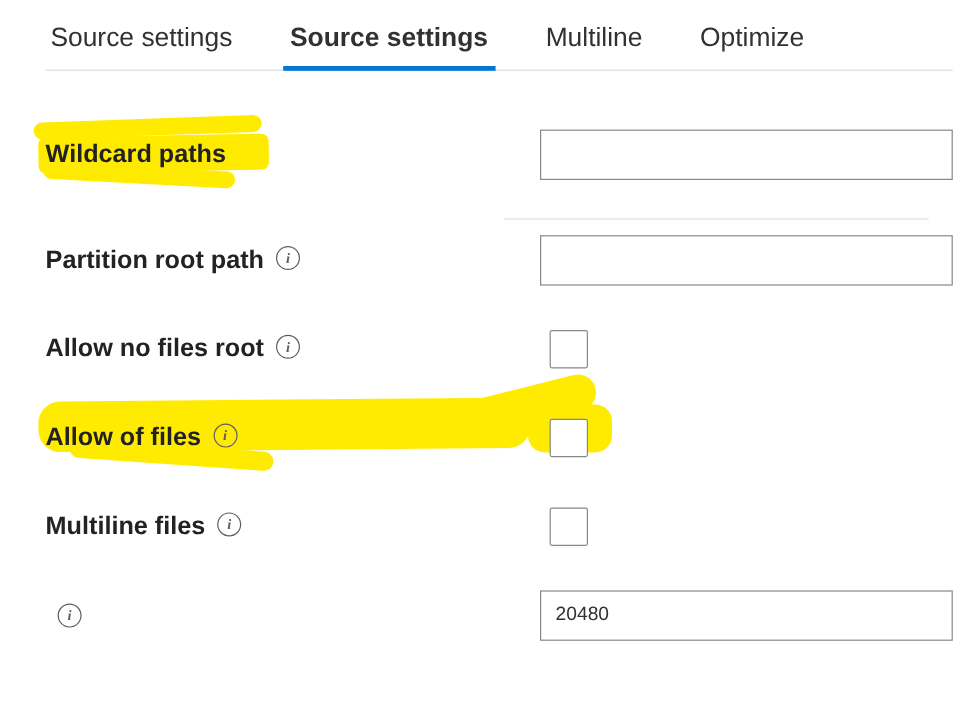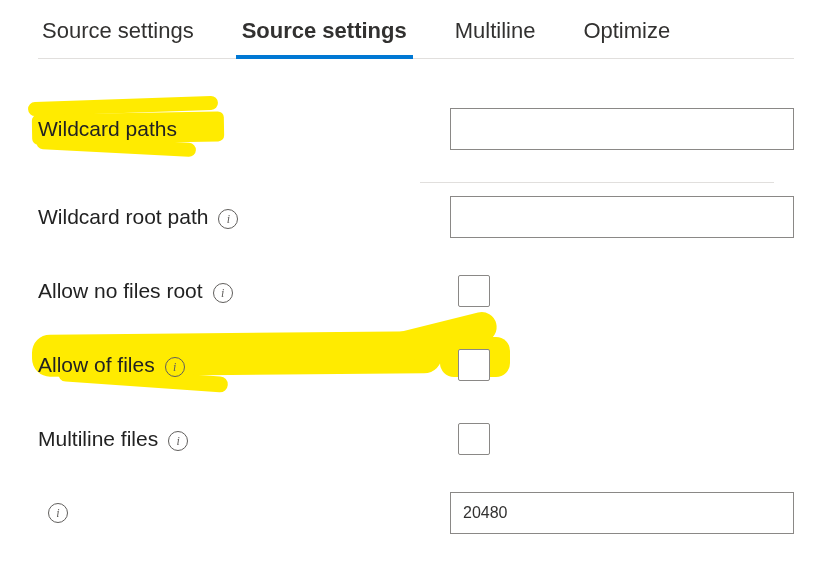--- a/index.html
+++ b/index.html
@@ -56,23 +56,23 @@
     display: flex;
     align-items: center;
     min-height: 48px;
     margin-bottom: 26px;
     position: relative;
   }
   .row.first { margin-bottom: 40px; }
   .label-cell {
     width: 420px;
     display: flex;
-    align-items: flex-end;
+    align-items: flex-start;
     font-size: 21px;
-    font-weight: 400;
+    font-weight: 700;
     color: #222;
     position: relative;
   }
   .label-text {
     position: relative;
     z-index: 2;
   }
   .info-icon {
     width: 18px;
     height: 18px;
@@ -155,21 +155,21 @@
       </div>
       <div class="control-cell">
         <input class="text" type="text" value="" style="">
       </div>
     </div>
 
     <div class="right-divider"></div>
 
     <div class="row" style="margin-top:20px;">
       <div class="label-cell">
-        <span class="label-text">Wildcard root path</span>
+        <span class="label-text">Partition root path</span>
         <span class="info-icon">i</span>
       </div>
       <div class="control-cell">
         <input class="text" type="text" value="" style="">
       </div>
     </div>
 
     <div class="row">
       <div class="label-cell">
         <span class="label-text">Allow no files root</span>

